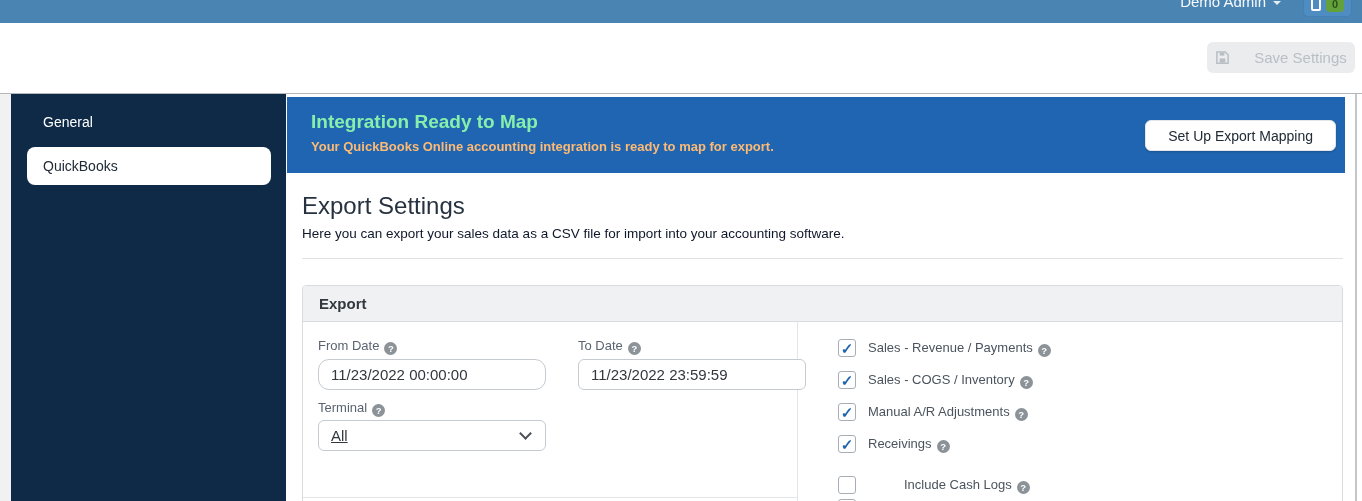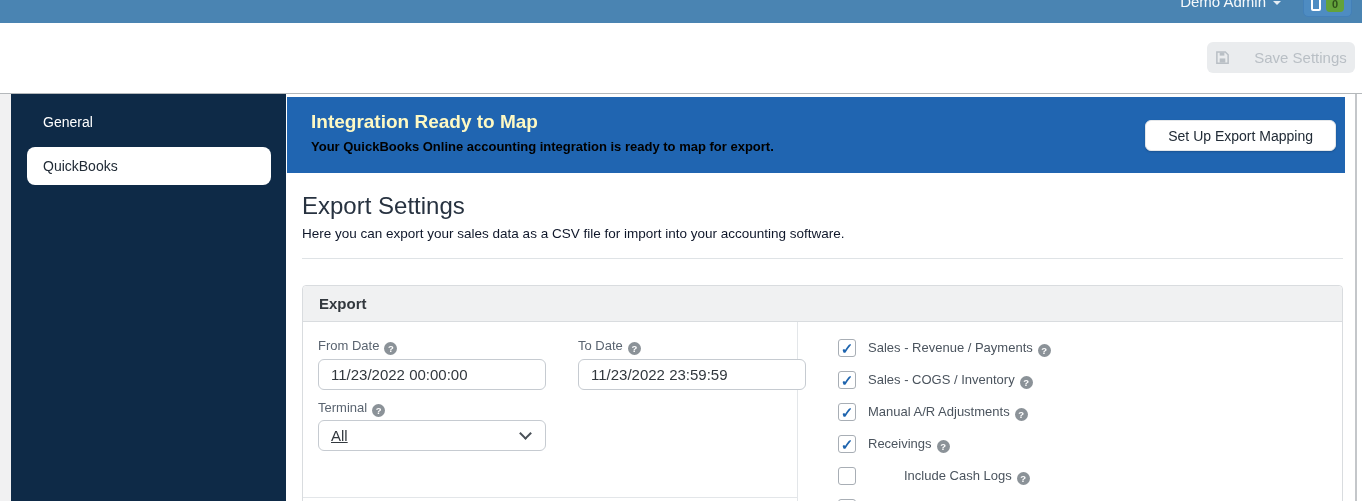--- a/index.html
+++ b/index.html
@@ -29,22 +29,22 @@
   
   #left-gutter { position:absolute; left:0; top:94px; width:11px; height:407px; background:#f1f1f2; }
   #sidebar { position:absolute; left:11px; top:94px; width:275px; height:407px; background:#0e2a47; }
   .side-item { color:#fff; font-size:14px; padding:10px 16px 10px 32px; cursor:pointer; }
   .side-item.general { position:absolute; left:0; top:10px; width:100%; }
   .side-item.selected { position:absolute; left:16px; top:53px; width:244px; height:38px; background:#fff;
                         color:#212b36; border-radius:8px; padding:0 0 0 16px; line-height:38px; }
 
   
   #banner { position:absolute; left:287px; top:97px; width:1058px; height:76px; background:#2065b1; padding:12px 24px; }
-  #banner h2 { color:#fef9c3; font-size:19px; font-weight:700; margin-top:2px; }
-  #banner p  { color:#000000; font-size:13px; font-weight:600; margin-top:6px; }
+  #banner h2 { color:#86efac; font-size:19px; font-weight:700; margin-top:2px; }
+  #banner p  { color:#fdba74; font-size:13px; font-weight:600; margin-top:6px; }
   .setup-btn { position:absolute; right:9px; top:23px; height:31px; padding:0 22px; background:#fff;
                border:1px solid #e4e7ea; border-radius:6px; font-family:"Liberation Sans",sans-serif;
                font-size:14px; color:#212b36; cursor:pointer; box-shadow:0 1px 2px rgba(0,0,0,.18); }
 
   
   #page-title { position:absolute; left:302px; top:192px; font-size:24px; font-weight:400; color:#273240; }
   #page-subtitle { position:absolute; left:302px; top:226px; font-size:13.5px; color:#0f172a; }
   #heading-divider { position:absolute; left:302px; top:258px; width:1041px; height:1px; background:#dfe3e6; }
 
   
@@ -130,21 +130,21 @@
   <div id="heading-divider"></div>
 
   <div id="export-card">
     <div class="card-header">Export</div>
     <div class="col-divider"></div>
     <div class="left-col-hr"></div>
 
     <div class="field-label" style="left:15px; top:52px;">
       <span>From Date</span><span class="help-icon"></span>
     </div>
-    <input class="text-input" style="left: 15px; top: 73px;" type="text" value="11/23/2022 00:00:00">
+    <input class="text-input" style="left: 15px; top: 73px; border-radius: 11px;" type="text" value="11/23/2022 00:00:00">
 
     <div class="field-label" style="left:275px; top:52px;">
       <span>To Date</span><span class="help-icon"></span>
     </div>
     <input class="text-input" style="left: 275px; top: 73px;" type="text" value="11/23/2022 23:59:59">
 
     <div class="field-label" style="left:15px; top:114px;">
       <span>Terminal</span><span class="help-icon"></span>
     </div>
     <div class="select-wrap" style="left:15px; top:134px;">
@@ -162,21 +162,21 @@
       <span class="check-label"><span>Sales - COGS / Inventory</span><span class="help-icon"></span></span>
     </div>
     <div class="check-row" style="top:117px;">
       <div class="checkbox" data-checked="true"></div>
       <span class="check-label"><span>Manual A/R Adjustments</span><span class="help-icon"></span></span>
     </div>
     <div class="check-row" style="top:149px;">
       <div class="checkbox" data-checked="true"></div>
       <span class="check-label"><span>Receivings</span><span class="help-icon"></span></span>
     </div>
-    <div class="check-row" style="top:181px;gap:48px;">
+    <div class="check-row" style="top:190px;gap:48px;">
       <div class="checkbox" data-checked="false"></div>
       <span class="check-label"><span>Include Cash Logs</span><span class="help-icon"></span></span>
     </div>
 
     <div class="check-row" style="top:213px;">
       <div class="checkbox" data-checked="false"></div>
     </div>
   </div>
 
   <div id="scrollbar"></div>

